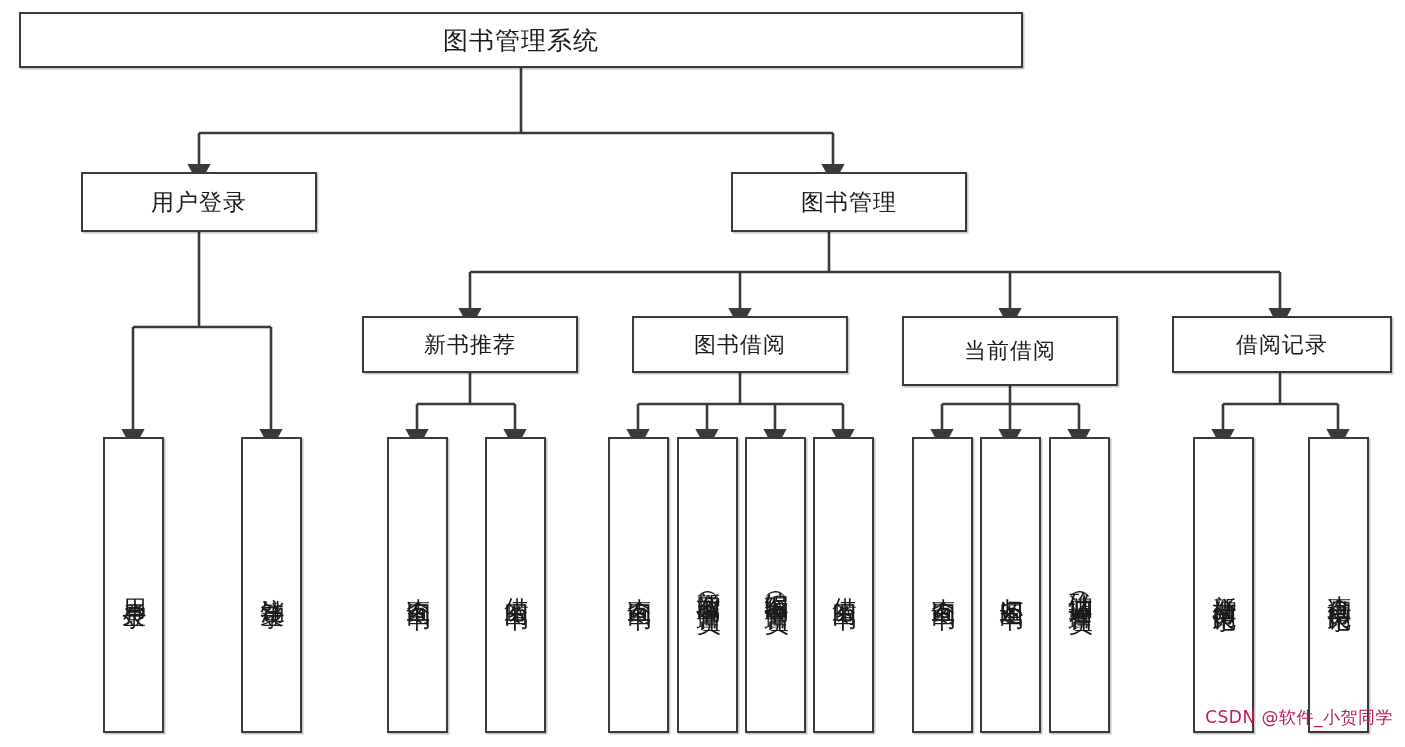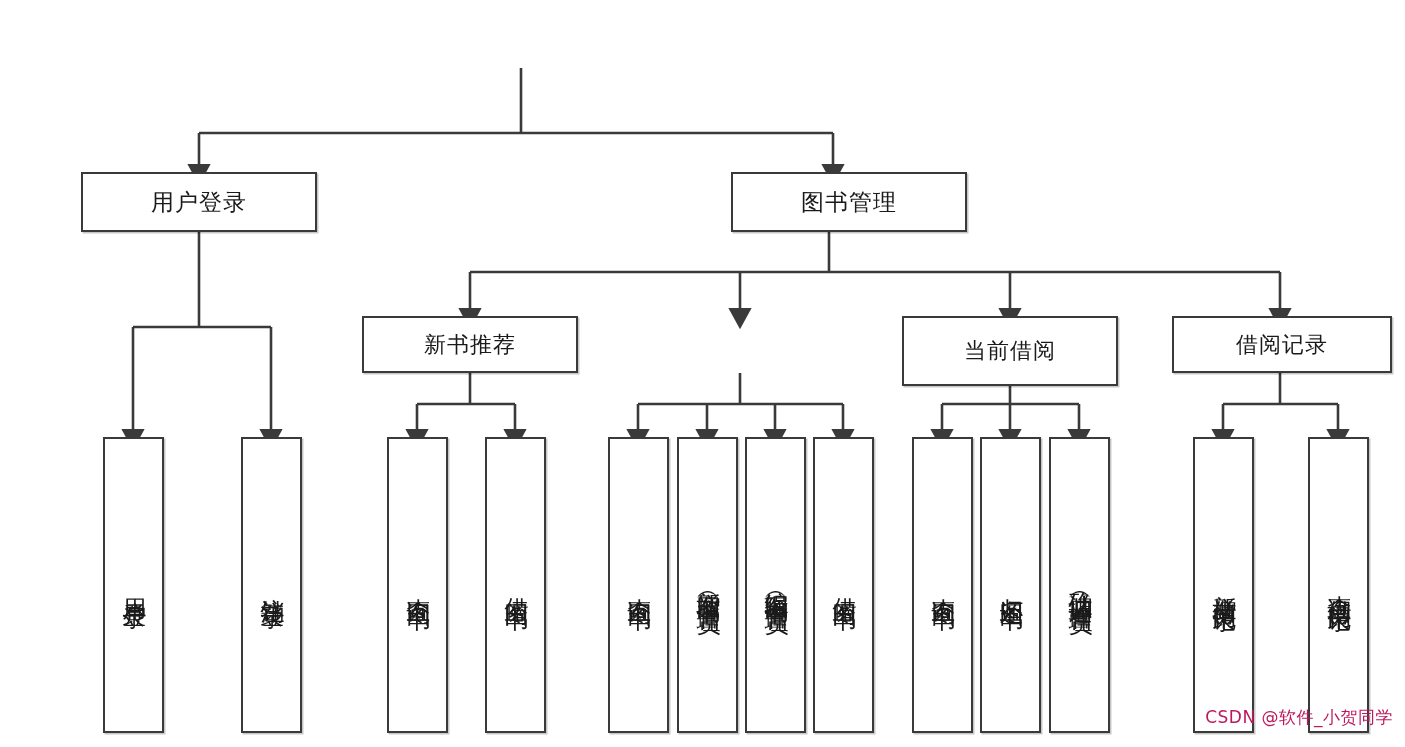--- a/index.html
+++ b/index.html
@@ -119,33 +119,39 @@
       <path d="M1010,404 L1010,432" marker-end="url(#arw)"></path>
       <path d="M1079,404 L1079,432" marker-end="url(#arw)"></path>
 
       <path d="M1280,373 L1280,404"></path>
       <path d="M1223,404 L1338,404"></path>
       <path d="M1223,404 L1223,432" marker-end="url(#arw)"></path>
       <path d="M1338,404 L1338,432" marker-end="url(#arw)"></path>
     </g>
   </svg>
 
+  <div class="node lvl1" style="left:19px; top:12px; width:1004px; height:56px;">
+    <span class="lbl">图书管理系统</span>
+  </div>
 
   <div class="node lvl2" style="left:81px; top:172px; width:236px; height:60px;">
     <span class="lbl">用户登录</span>
   </div>
 
   <div class="node lvl2" style="left:711px; top:172px; width:236px; height:60px;margin-left:20px;">
     <span class="lbl">图书管理</span>
   </div>
 
   <div class="node lvl3" style="left:362px; top:316px; width:216px; height:57px;">
     <span class="lbl">新书推荐</span>
   </div>
 
+  <div class="node lvl3" style="left:632px; top:316px; width:216px; height:57px;">
+    <span class="lbl">图书借阅</span>
+  </div>
 
   <div class="node lvl3" style="left:902px; top:316px; width:216px; height:70px;">
     <span class="lbl">当前借阅</span>
   </div>
 
   <div class="node lvl3" style="left:1172px; top:316px; width:220px; height:57px;">
     <span class="lbl">借阅记录</span>
   </div>
 
   <div class="node leaf" style="left:103px; top:437px; width:61px; height:296px;">

